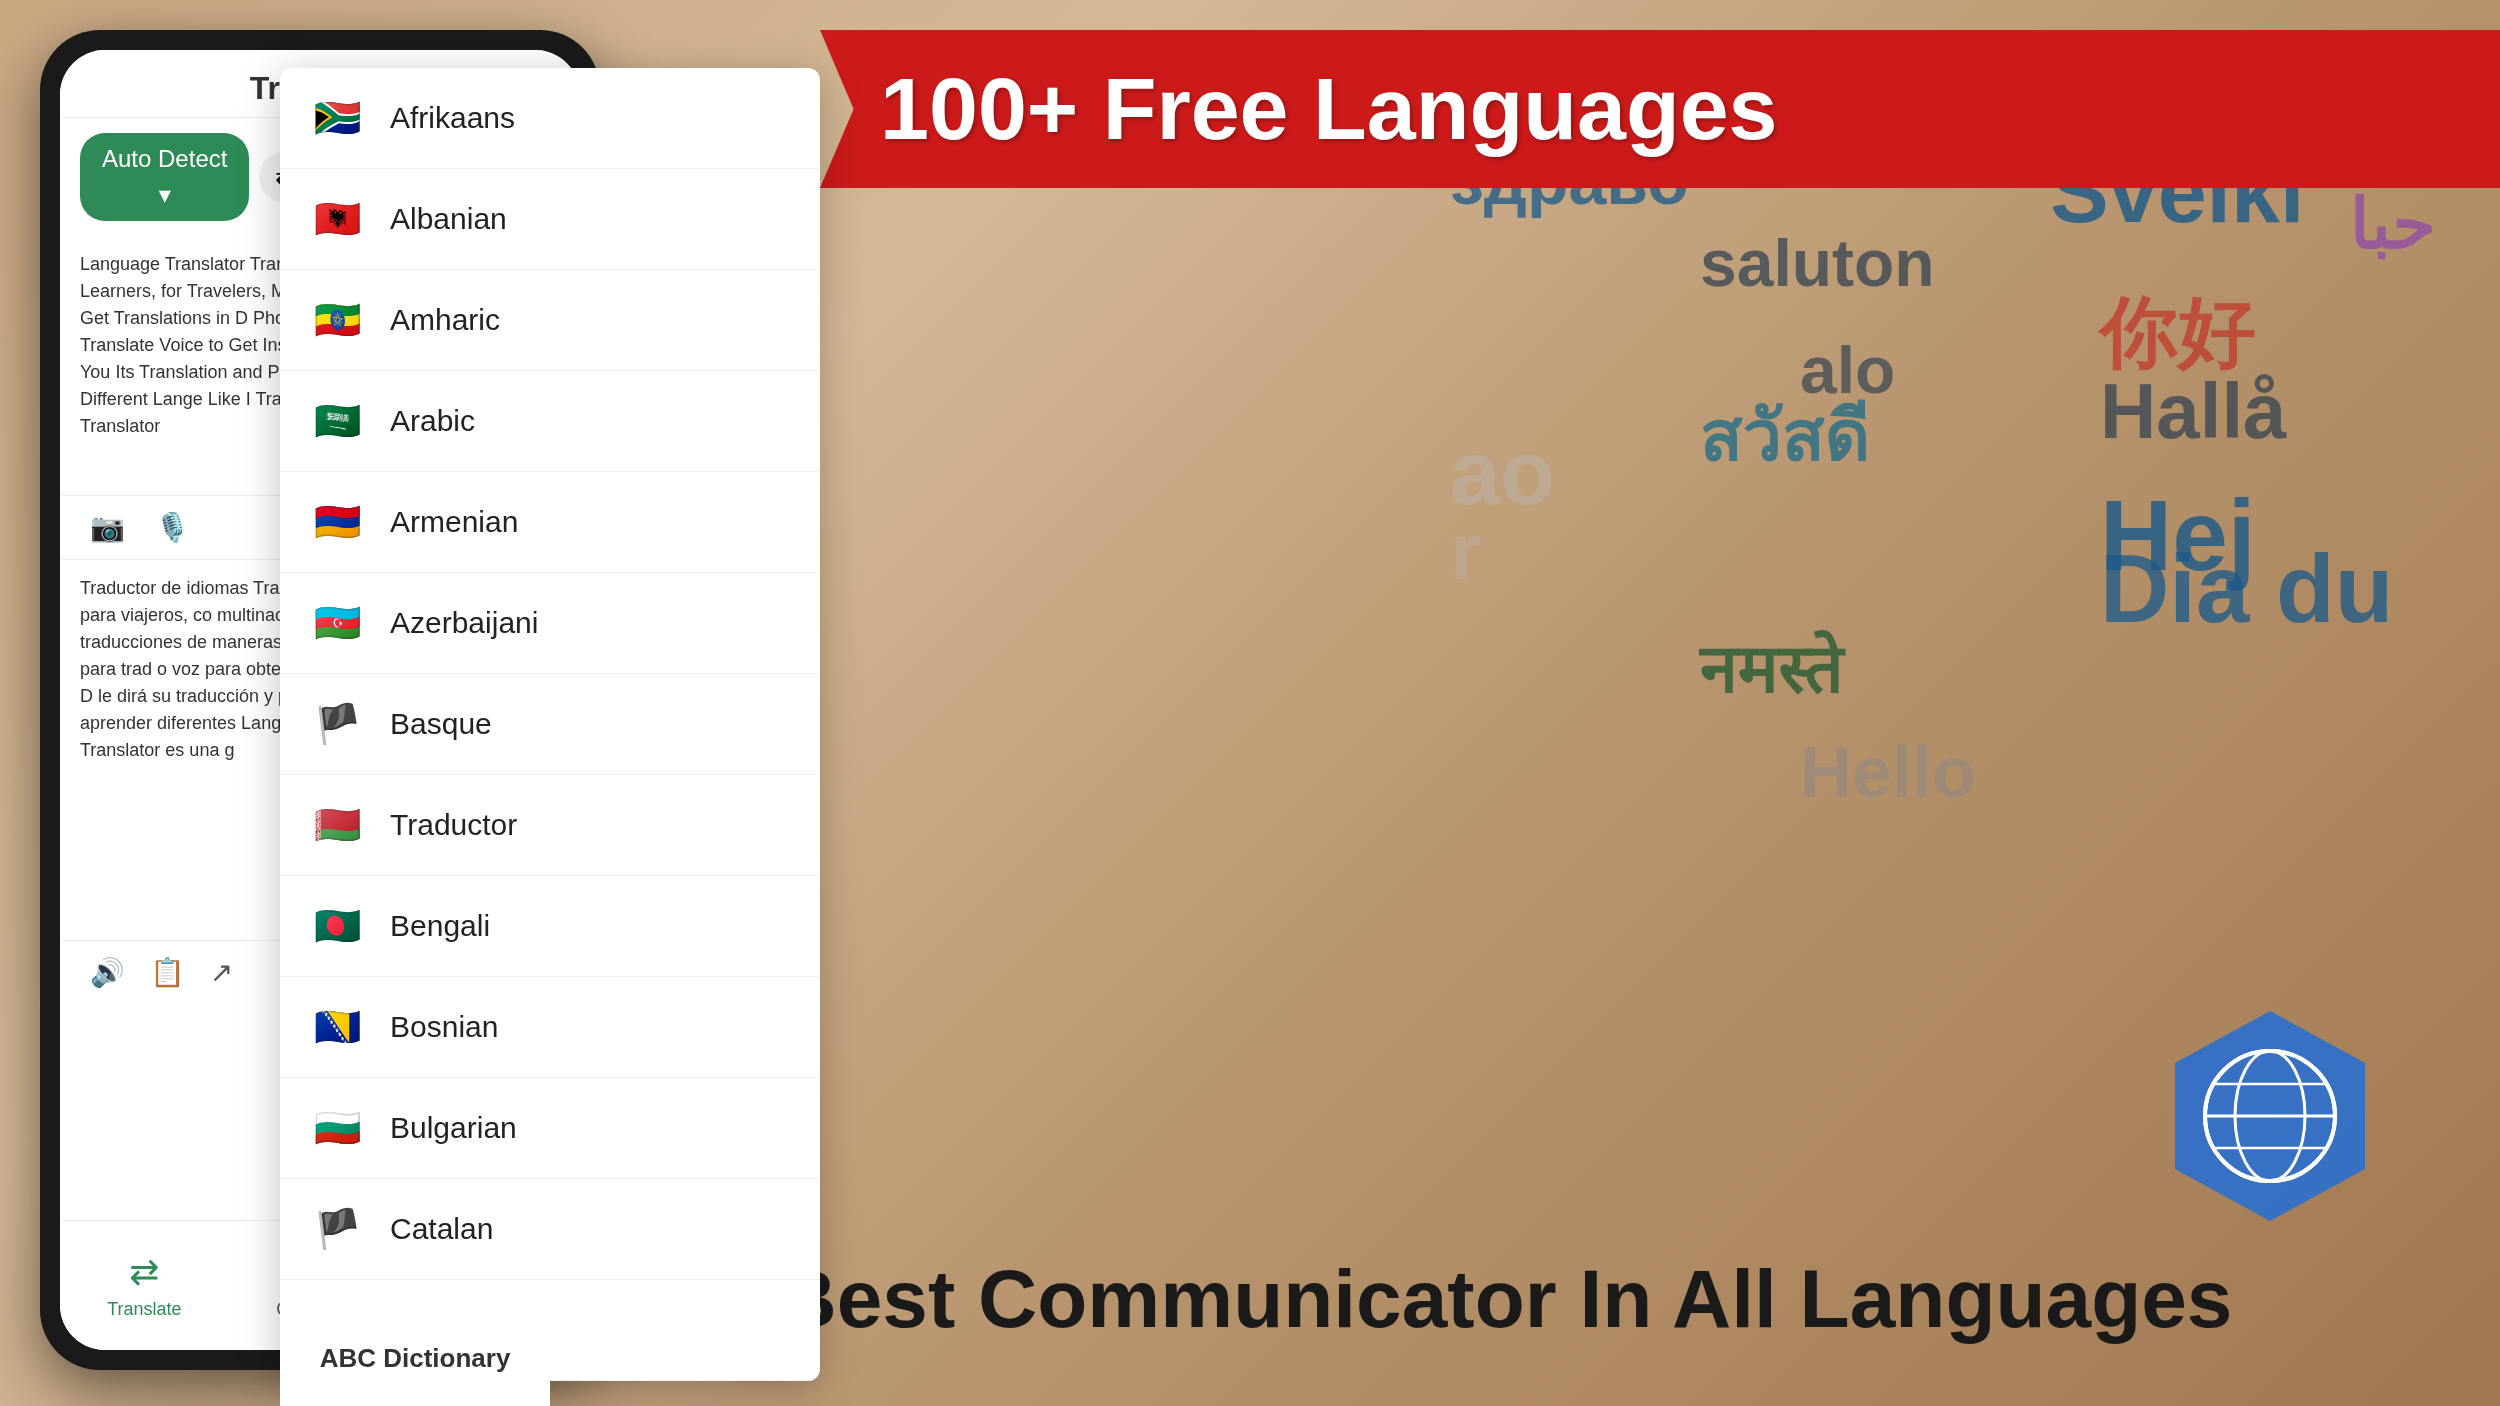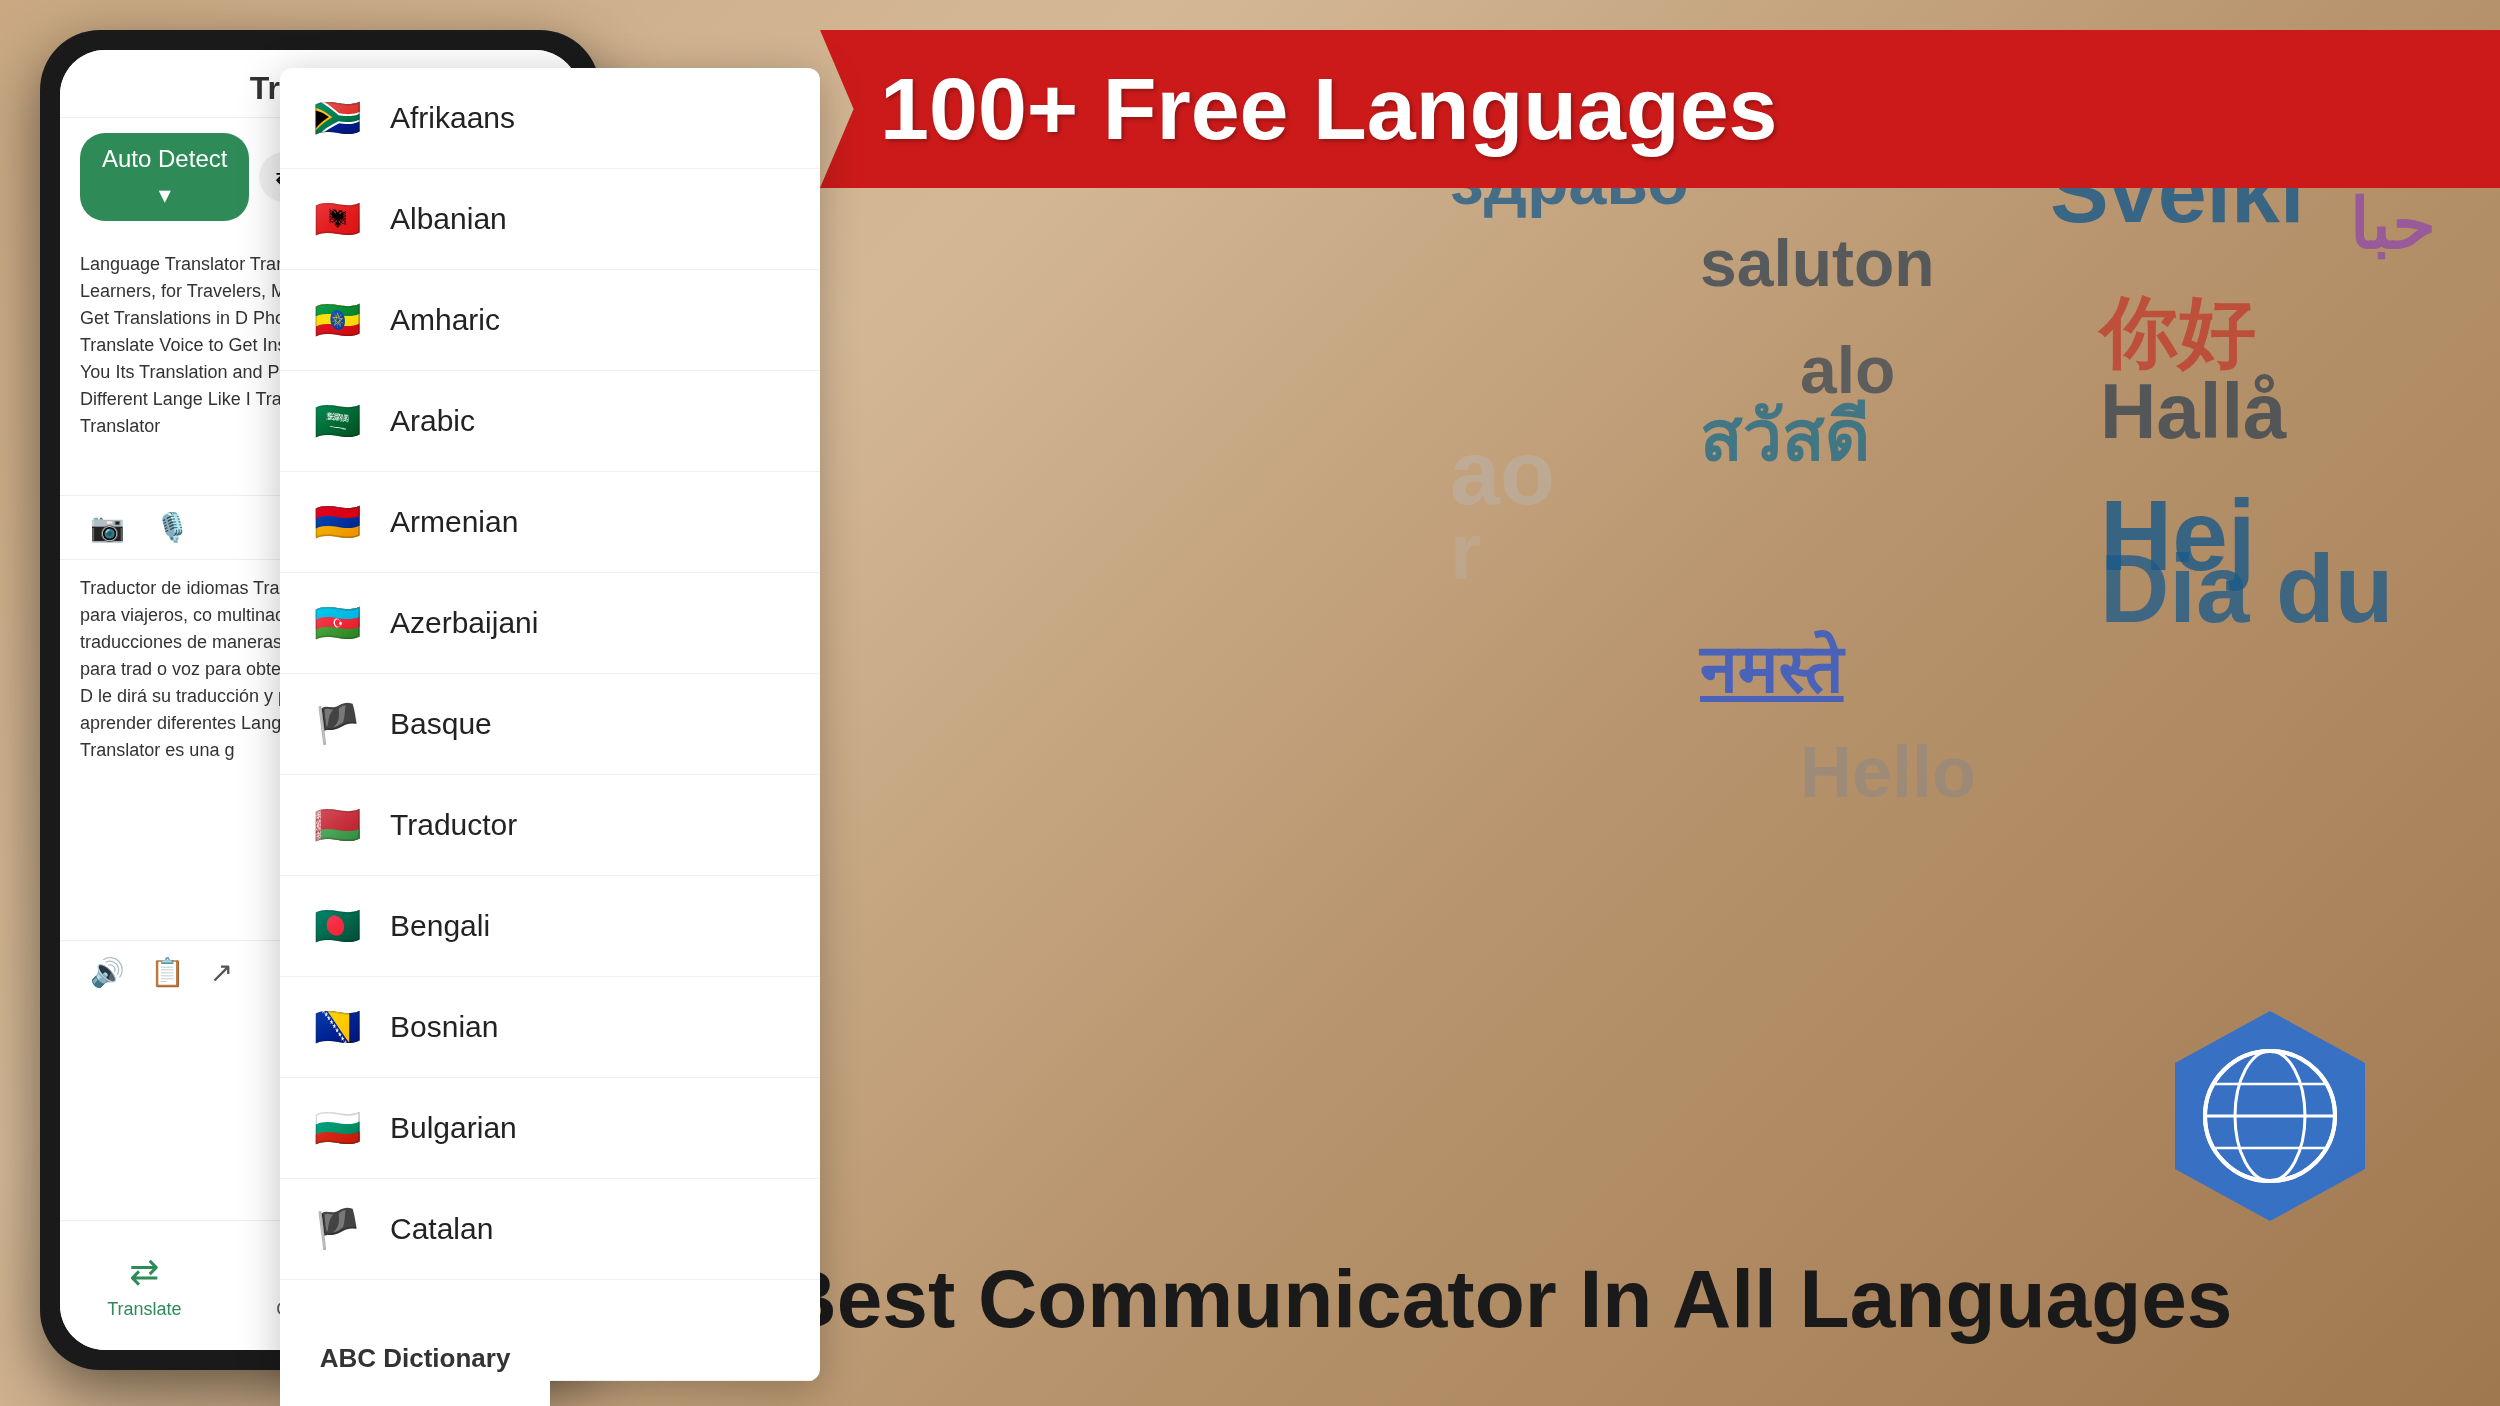--- a/index.html
+++ b/index.html
@@ -323,21 +323,21 @@
     <span class="bg-word" style="top: 10%; left: 58%; font-size: 68px; color: rgb(26, 90, 138); opacity: 0.75;">здраво</span>
     <span class="bg-word" style="top: 10%; left: 82%; font-size: 88px; color: rgb(26, 90, 138); opacity: 0.8;">Sveiki</span>
     <span class="bg-word" style="top: 16%; left: 68%; font-size: 66px; color: rgb(44, 62, 80); opacity: 0.7;">saluton</span>
     <span class="bg-word" style="top: 13%; left: 94%; font-size: 70px; color: rgb(142, 68, 173); opacity: 0.7;">حبا</span>
     <span class="bg-word" style="top: 21%; left: 72%; font-size: 66px; color: rgb(44, 62, 80); opacity: 0.65; margin-top: 37px;">alo</span>
     <span class="bg-word" style="top: 27%; left: 68%; font-size: 70px; color: rgb(26, 107, 138); opacity: 0.75;">สวัสดี</span>
     <span class="bg-word" style="top: 20%; left: 84%; font-size: 78px; color: rgb(192, 57, 43); opacity: 0.75;">你好</span>
     <span class="bg-word" style="top: 26%; left: 84%; font-size: 78px; color: rgb(44, 62, 80); opacity: 0.7;">Hallå</span>
     <span class="bg-word" style="top: 34%; left: 84%; font-size: 100px; color: rgb(26, 90, 138); opacity: 0.8;">Hej</span>
     <span class="bg-word" style="top: 38%; left: 84%; font-size: 96px; color: rgb(26, 90, 138); opacity: 0.75;">Dia du</span>
-    <span class="bg-word" style="top: 44%; left: 68%; font-size: 68px; color: #1d4ed8; opacity: 0.7; text-decoration: underline;">नमस्ते</span>
+    <span class="bg-word" style="top: 44%; left: 68%; font-size: 68px; color: #14532d; opacity: 0.7;">नमस्ते</span>
     <span class="bg-word" style="top: 8%; left: 66%; font-size: 58px; color: rgb(136, 136, 136); opacity: 0.5;">こんにちは</span>
     <span class="bg-word" style="top: 30%; left: 58%; font-size: 90px; color: rgb(187, 187, 187); opacity: 0.4;">ao</span>
     <span class="bg-word" style="top: 36%; left: 58%; font-size: 80px; color: rgb(187, 187, 187); opacity: 0.3;">r</span>
     <span class="bg-word" style="top: 52%; left: 72%; font-size: 72px; color: rgb(136, 136, 136); opacity: 0.5;">Hello</span>
   </div>
 
 <div class="red-banner">
   <span class="red-banner-text">100+ Free Languages</span>
 </div>
 

